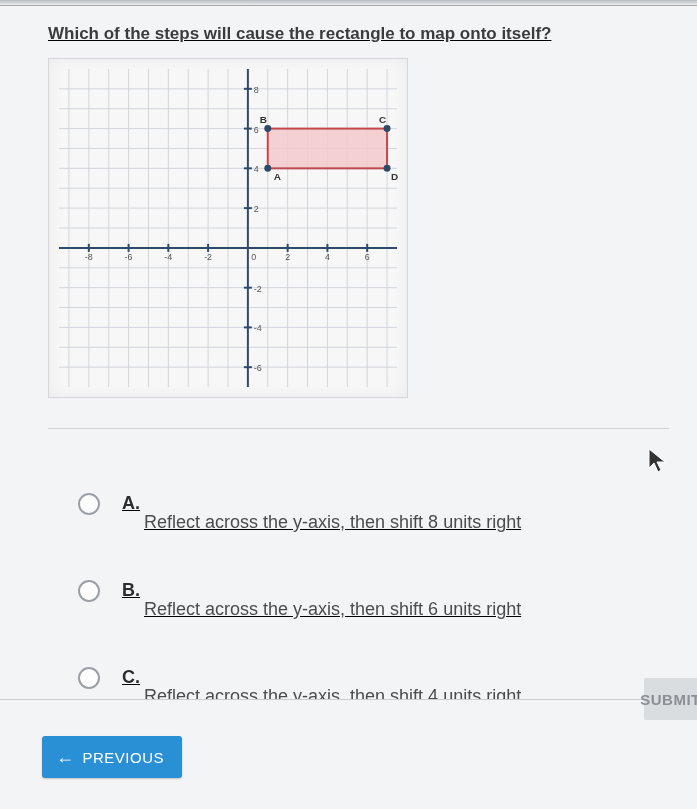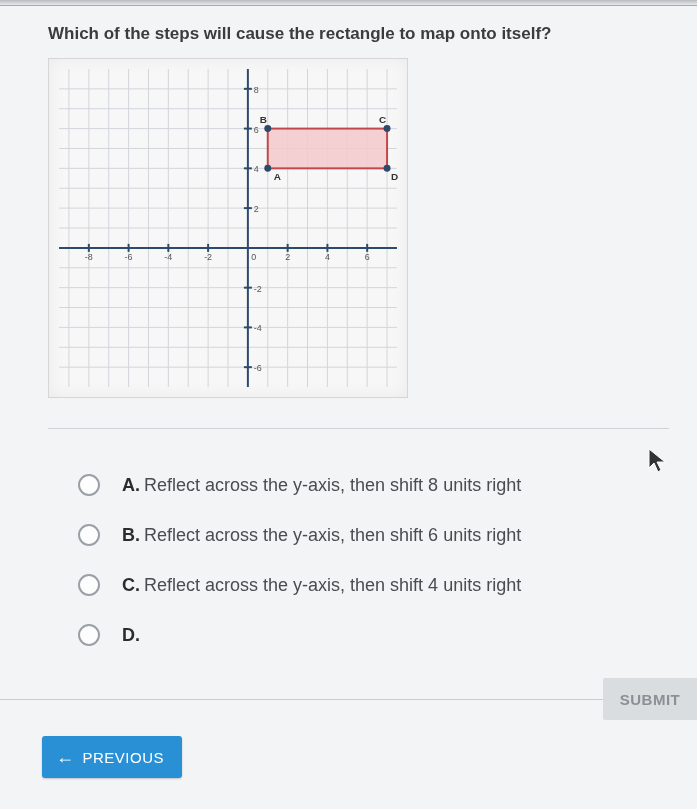--- a/index.html
+++ b/index.html
@@ -18,20 +18,21 @@
     padding: 0;
     position: relative;
   }
   .top-divider {
     height: 6px;
     background: linear-gradient(#b8bcc0, #e8eaec);
     border-bottom: 1px solid #aaa;
   }
   .content {
     padding: 18px 28px 0 48px;
+    text-decoration: underline;
   }
   .question-text {
     font-size: 17px;
     font-weight: bold;
     color: #3a3c3e;
     margin-bottom: 14px;
   }
   .graph-wrap {
     width: 360px;
     height: 340px;
@@ -63,33 +64,34 @@
   }
   .choice-letter {
     font-weight: bold;
     color: #2a2c2e;
     font-size: 18px;
     margin-right: 4px;
   }
   .choice-text {
     font-size: 18px;
     color: #4a4c50;
+    margin-top: 38px;
   }
   .bottom-bar {
     position: absolute;
     left: 0; right: 0; bottom: 0;
     height: 110px;
     border-top: 1px solid #c8ccd0;
     background: #f3f4f5;
   }
   .submit-btn {
     position: absolute;
     right: 0;
     top: -22px;
-    width: 94px;
+    width: 53px;
     height: 42px;
     background: #dadde0;
     color: #8a9096;
     font-size: 15px;
     font-weight: 600;
     display: flex;
     align-items: center;
     justify-content: center;
     letter-spacing: .5px;
     border-radius: 2px 0 0 2px;

